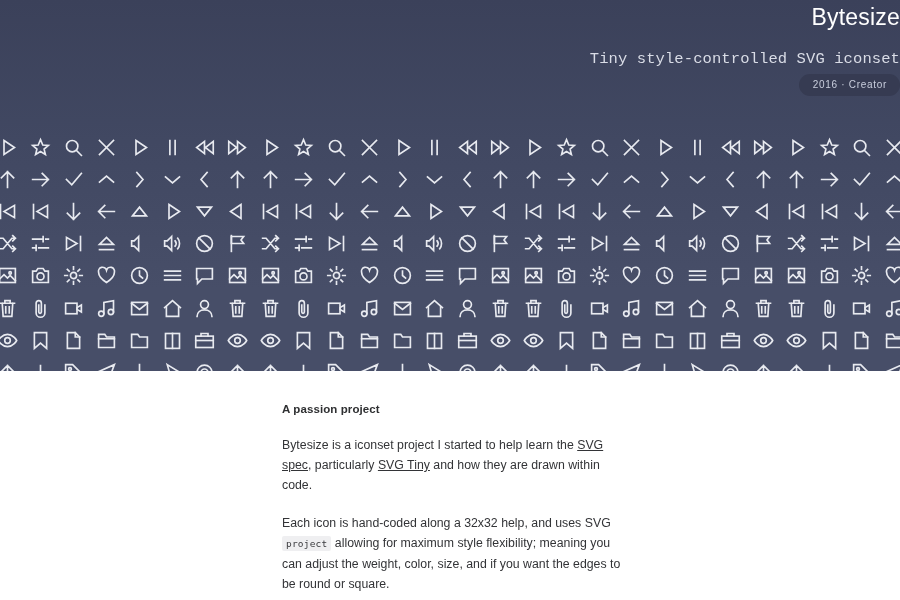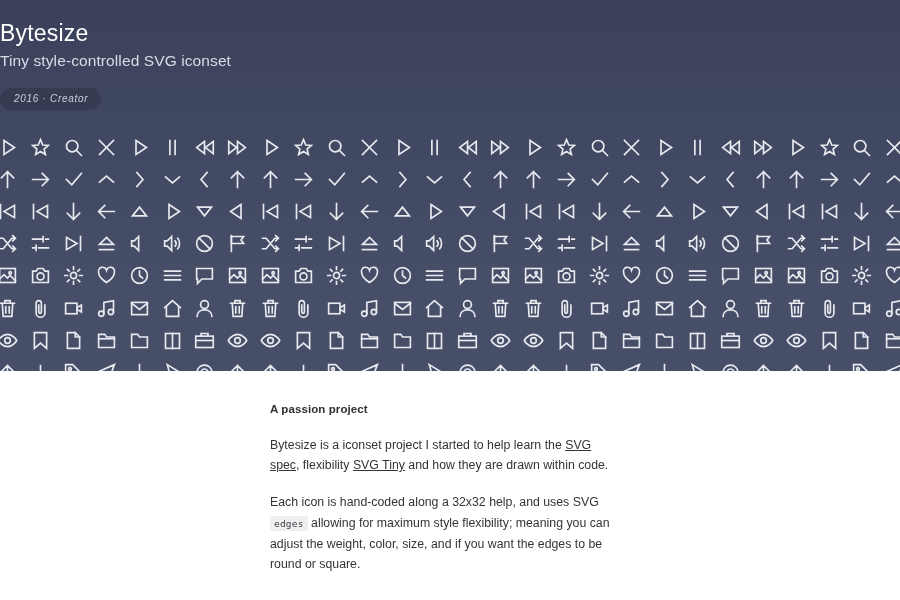--- a/index.html
+++ b/index.html
@@ -20,42 +20,43 @@
     top: 0; left: 0;
     width: 900px;
     height: 371px;
     background: linear-gradient(to bottom, #3b415a 0%, #414862 38%, #474e68 78%, #474e68 100%);
     overflow: hidden;
   }
 
   .hero-head {
     position: relative;
     z-index: 3;
-    padding-top: 18px;
-    text-align: left;
+    padding-top: 2px;
+    text-align: right;
   }
 
   .hero-title {
     font-size: 23px;
     font-weight: 400;
     color: #ffffff;
     letter-spacing: 0.2px;
     line-height: 30px;
   }
 
   .hero-sub {
-    margin-top: 2px;
+    margin-top: 16px;
     font-size: 15.5px;
     font-weight: 400;
     color: #d9dce6;
     letter-spacing: 0.1px;
     line-height: 22px;
-  }
-
-  .hero-badge-wrap { margin-top: 16px; font-style: italic; }
+    font-family: Liberation Mono, monospace;
+  }
+
+  .hero-badge-wrap { margin-top: 4px; }
 
   .hero-badge {
     display: inline-block;
     background: #363b52;
     color: #c9cedd;
     font-size: 10px;
     letter-spacing: 0.7px;
     padding: 5px 13px 5px 14px;
     border-radius: 11px;
     line-height: 12px;
@@ -104,21 +105,21 @@
     position: absolute;
     top: 371px;
     left: 0;
     width: 900px;
     height: 229px;
     background: #ffffff;
   }
 
   .article-inner {
     position: absolute;
-    left: 270px;
+    left: 282px;
     top: 30px;
     width: 340px;
   }
 
   .art-h {
     font-size: 11.5px;
     font-weight: 700;
     color: #2f3032;
     letter-spacing: 0.1px;
     line-height: 16px;
@@ -1423,20 +1424,20 @@
           </div>
         </div>
       </div>
   </div>
 
   <div class="article">
     <div class="article-inner">
 
       <div class="art-h">A passion project</div>
 
-      <p class="art-p"><span>Bytesize is a iconset project I started to help learn the </span><a class="art-link">SVG spec</a><span>, flexibility </span><a class="art-link">SVG Tiny</a><span> and how they are drawn within code.</span></p>
-
-      <p class="art-p"><span>Each icon is hand-coded along a 32x32 help, and uses SVG </span><code class="code">edges</code><span> allowing for maximum style flexibility; meaning you can adjust the weight, color, size, and if you want the edges to be round or square.</span></p>
+      <p class="art-p"><span>Bytesize is a iconset project I started to help learn the </span><a class="art-link">SVG spec</a><span>, particularly </span><a class="art-link">SVG Tiny</a><span> and how they are drawn within code.</span></p>
+
+      <p class="art-p"><span>Each icon is hand-coded along a 32x32 help, and uses SVG </span><code class="code">project</code><span> allowing for maximum style flexibility; meaning you can adjust the weight, color, size, and if you want the edges to be round or square.</span></p>
 
     </div>
   </div>
 
 </div>
 
 </body></html>

